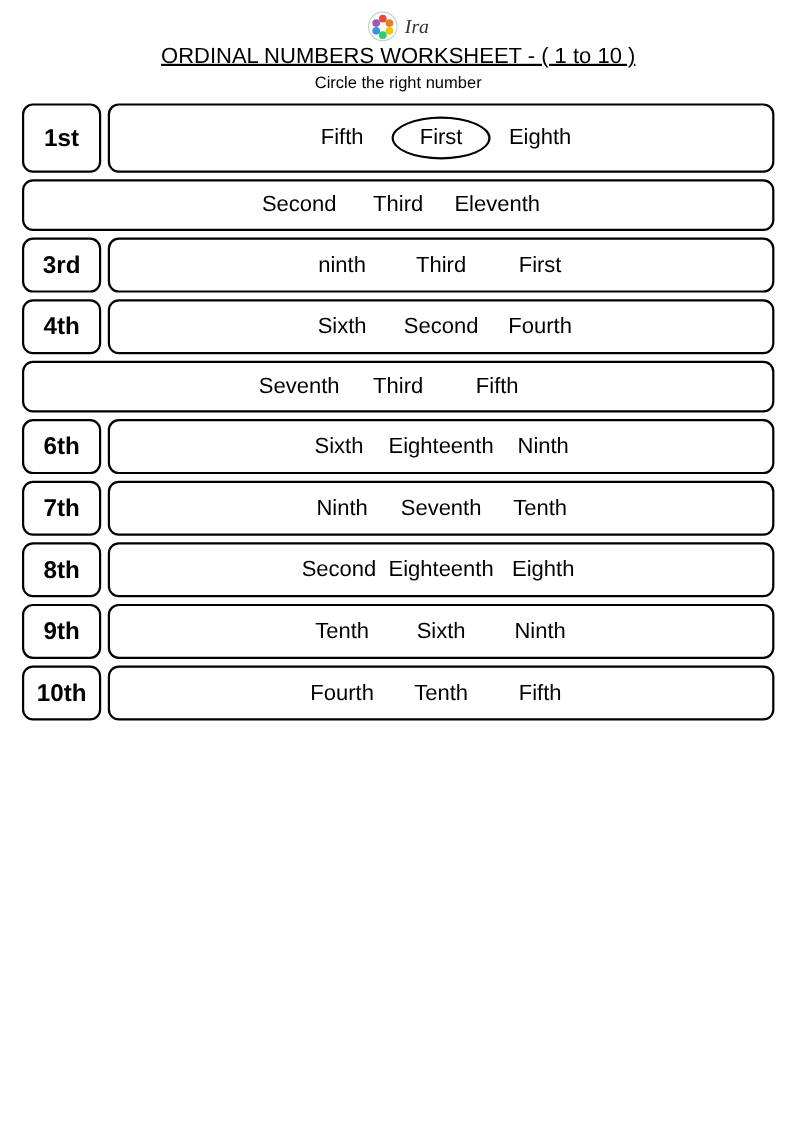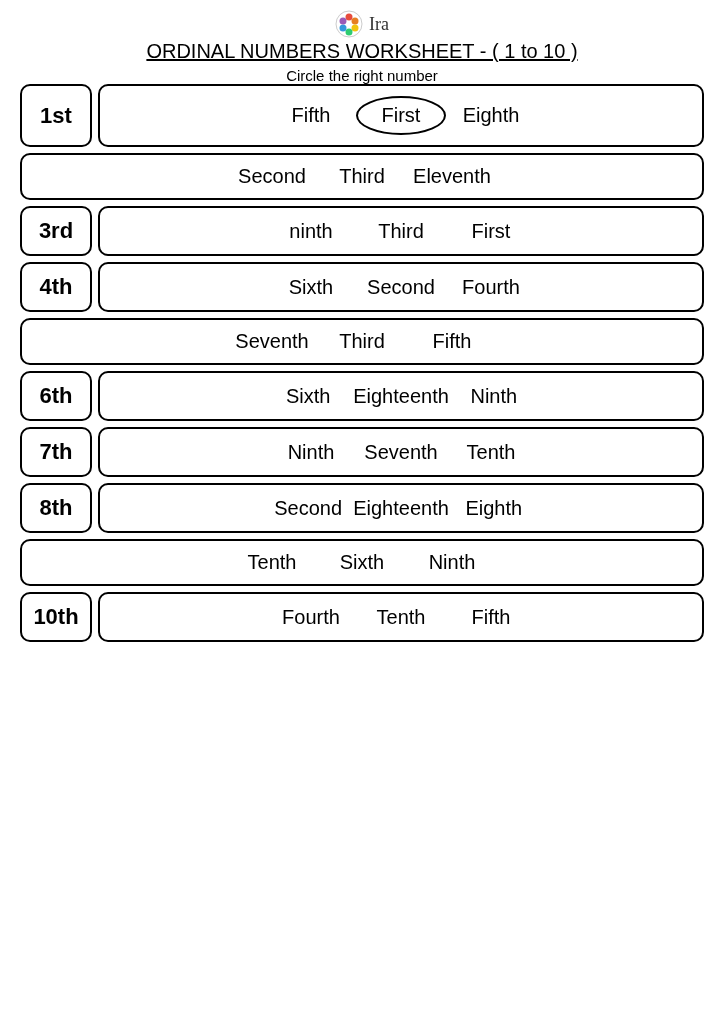--- a/index.html
+++ b/index.html
@@ -20,33 +20,35 @@
       margin-bottom: 2px;
     }
     .logo-icon {
       width: 28px;
       height: 28px;
       margin-right: 6px;
     }
     .logo-text {
       font-family: 'Georgia', serif;
       font-size: 18px;
+      font-style: italic;
       color: #333;
     }
     .title {
       font-size: 20px;
       font-weight: normal;
       text-decoration: underline;
       text-align: center;
       margin-bottom: 4px;
       color: #000;
     }
     .subtitle {
       font-size: 15px;
       text-align: center;
+      margin-bottom: 10px;
       color: #000;
     }
     .worksheet {
       width: 100%;
       display: flex;
       flex-direction: column;
       gap: 6px;
     }
     .row {
       display: flex;
@@ -168,20 +170,21 @@
     </div>
     <div class="row">
       <div class="ordinal-box">8th</div>
       <div class="options-box">
         <span class="option">Second</span>
         <span class="option">Eighteenth</span>
         <span class="option">Eighth</span>
       </div>
     </div>
     <div class="row">
+      <div class="ordinal-box">9th</div>
       <div class="options-box">
         <span class="option">Tenth</span>
         <span class="option">Sixth</span>
         <span class="option">Ninth</span>
       </div>
     </div>
     <div class="row">
       <div class="ordinal-box">10th</div>
       <div class="options-box">
         <span class="option">Fourth</span>

